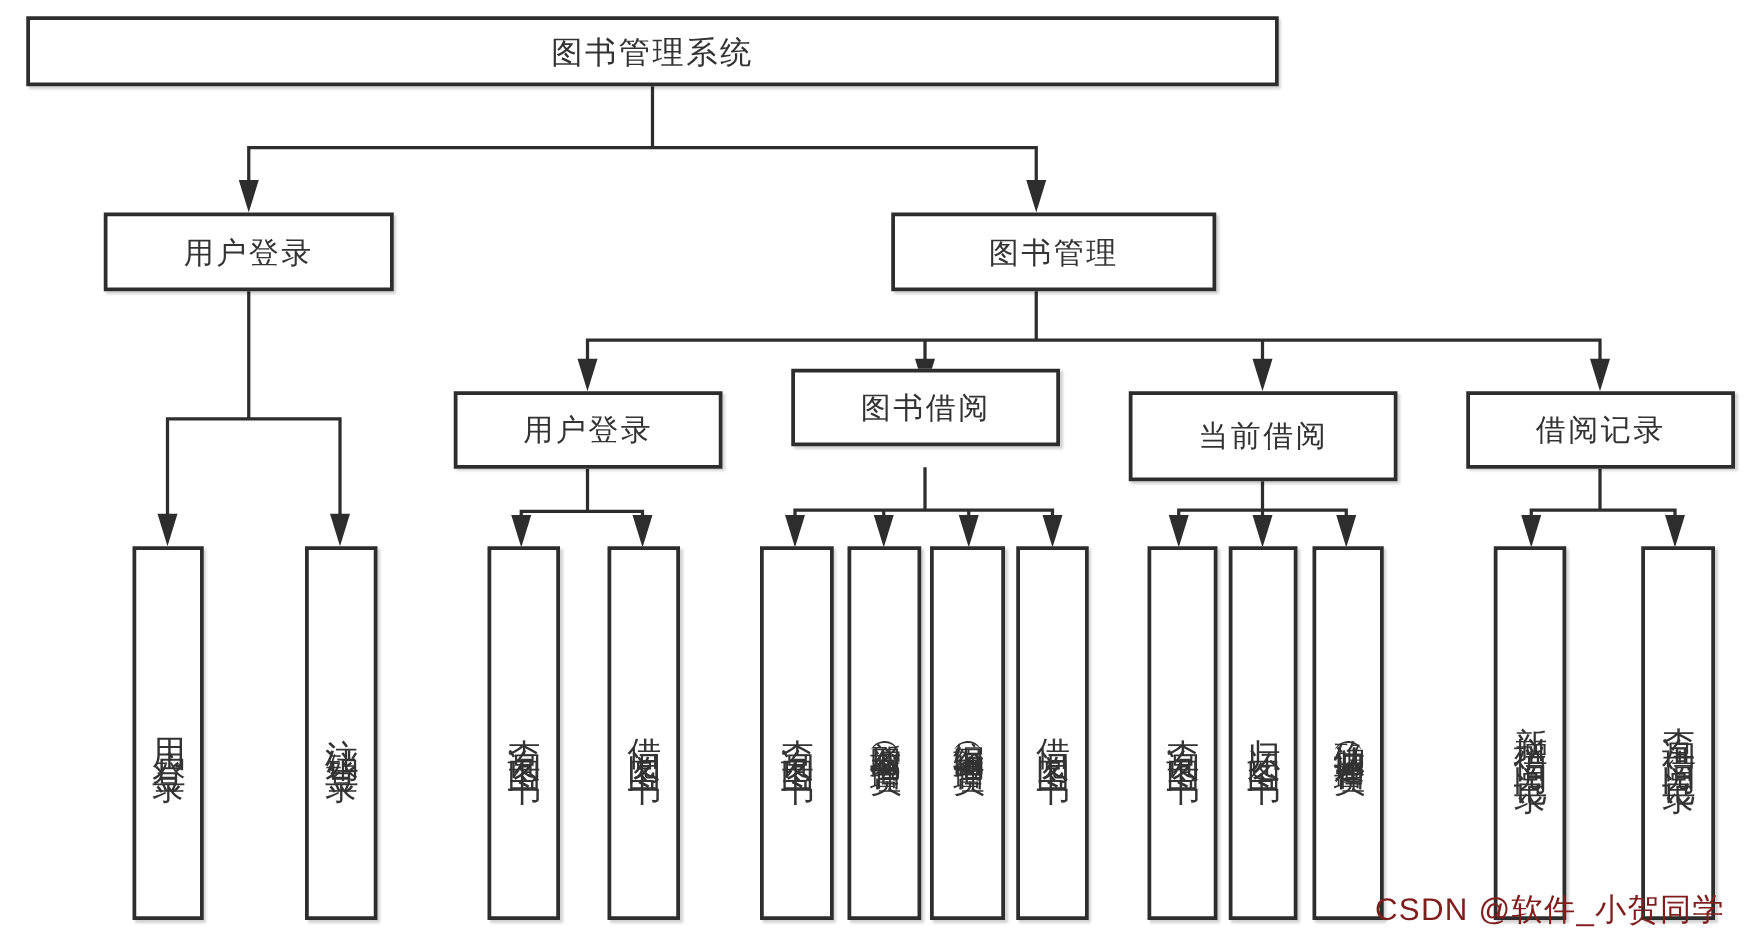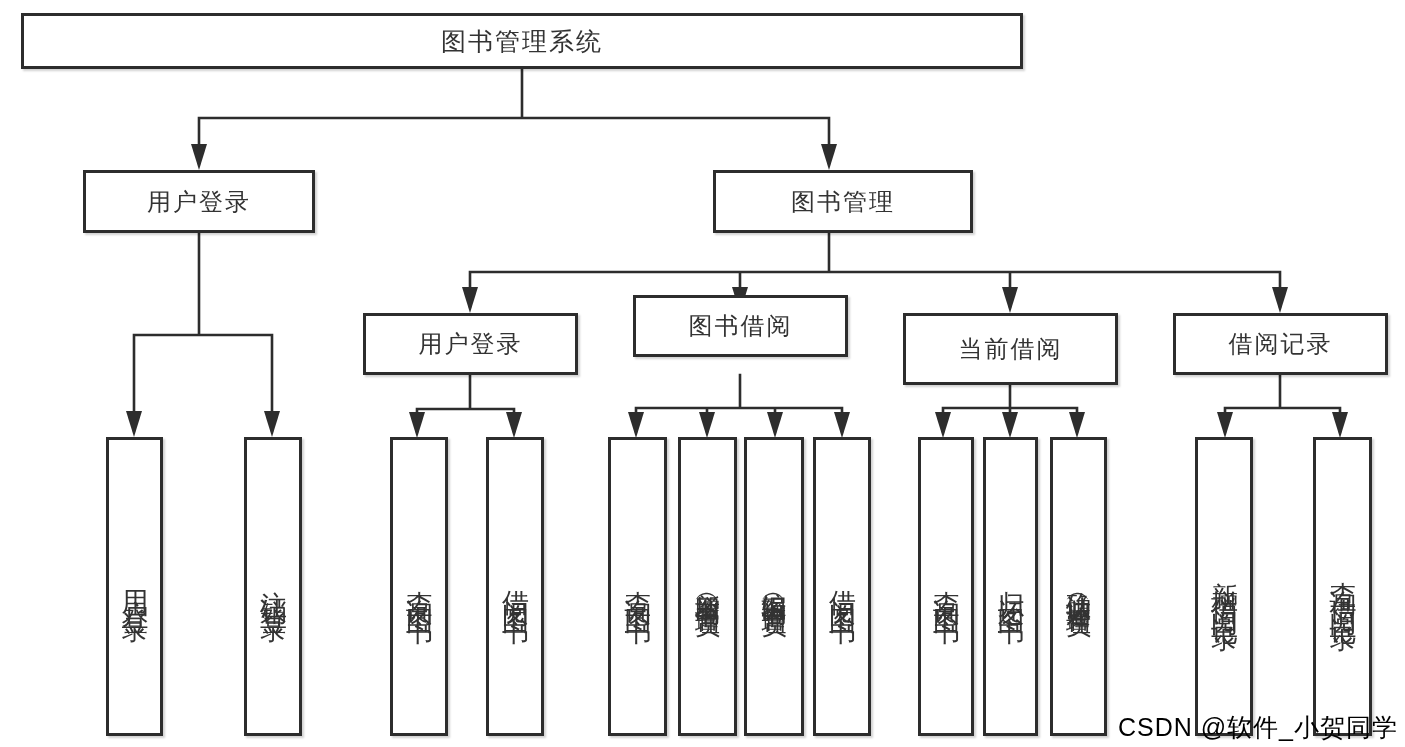--- a/index.html
+++ b/index.html
@@ -38,24 +38,24 @@
     letter-spacing: 9px;
     line-height: 1;
   }
   .node.v.tight { font-size: 25px; }
   .node.v.tight span { letter-spacing: 3px; }
   .watermark {
     position: absolute;
     left: 1100px;
     top: 711px;
     width: 298px;
-    text-align: right;
+    text-align: left;
     font-size: 25px;
     letter-spacing: 1px;
-    color: #000000;
+    color: #7f1d1d;
     z-index: 3;
     white-space: nowrap;
   }
 </style>
 </head>
 <body>
 
 <div id="stage">
 
   <svg id="connectors" viewBox="0 0 1405 747" xmlns="http://www.w3.org/2000/svg">

